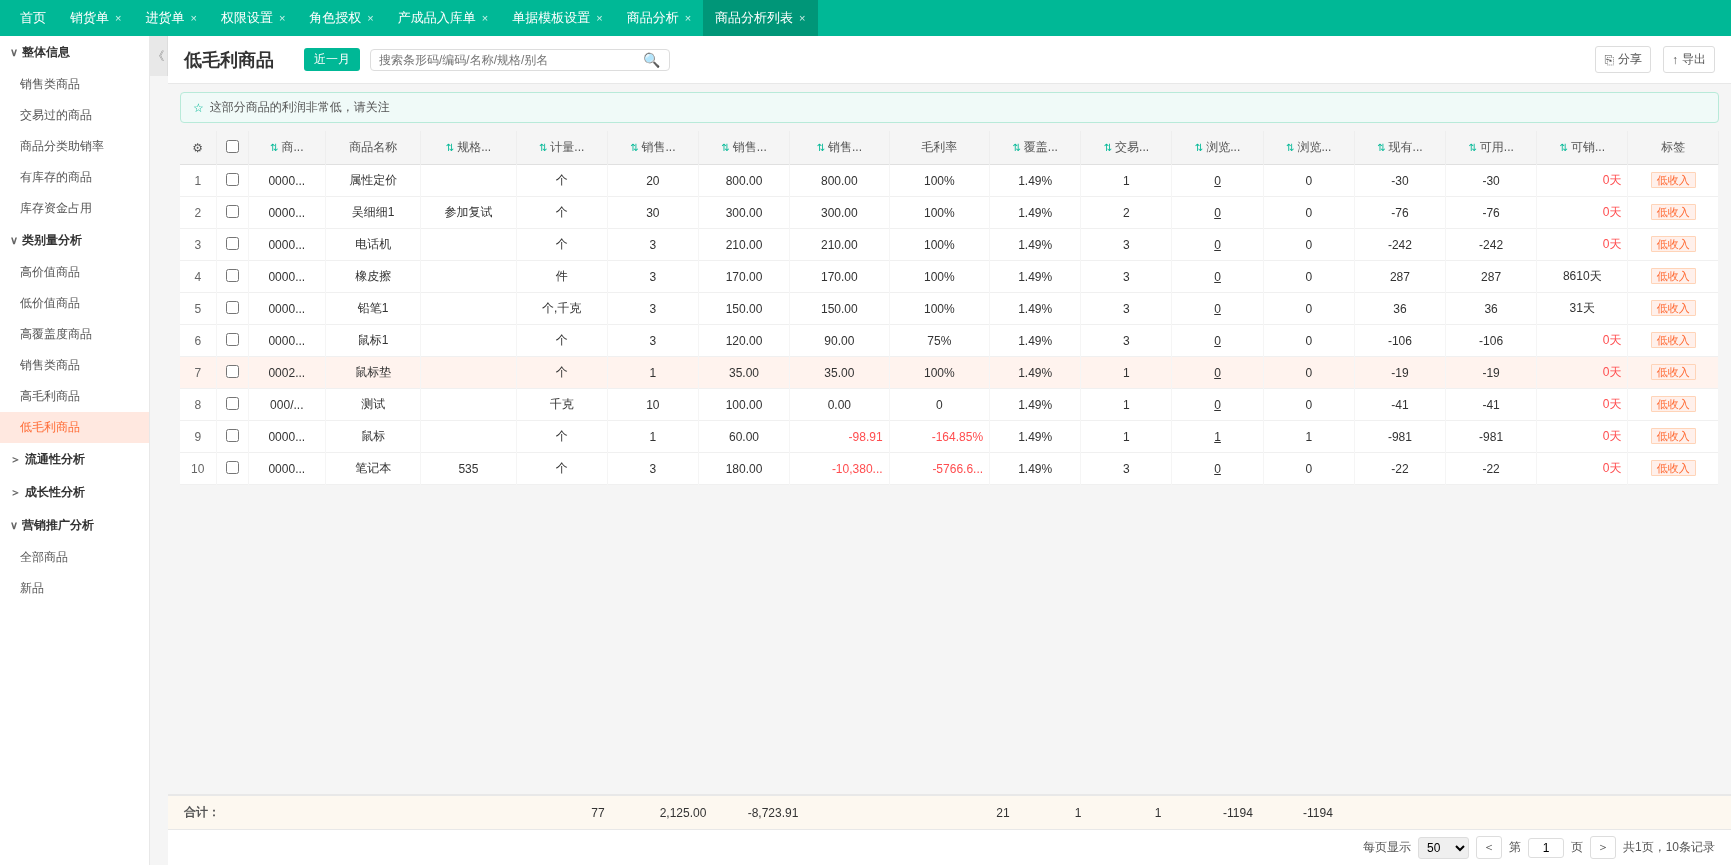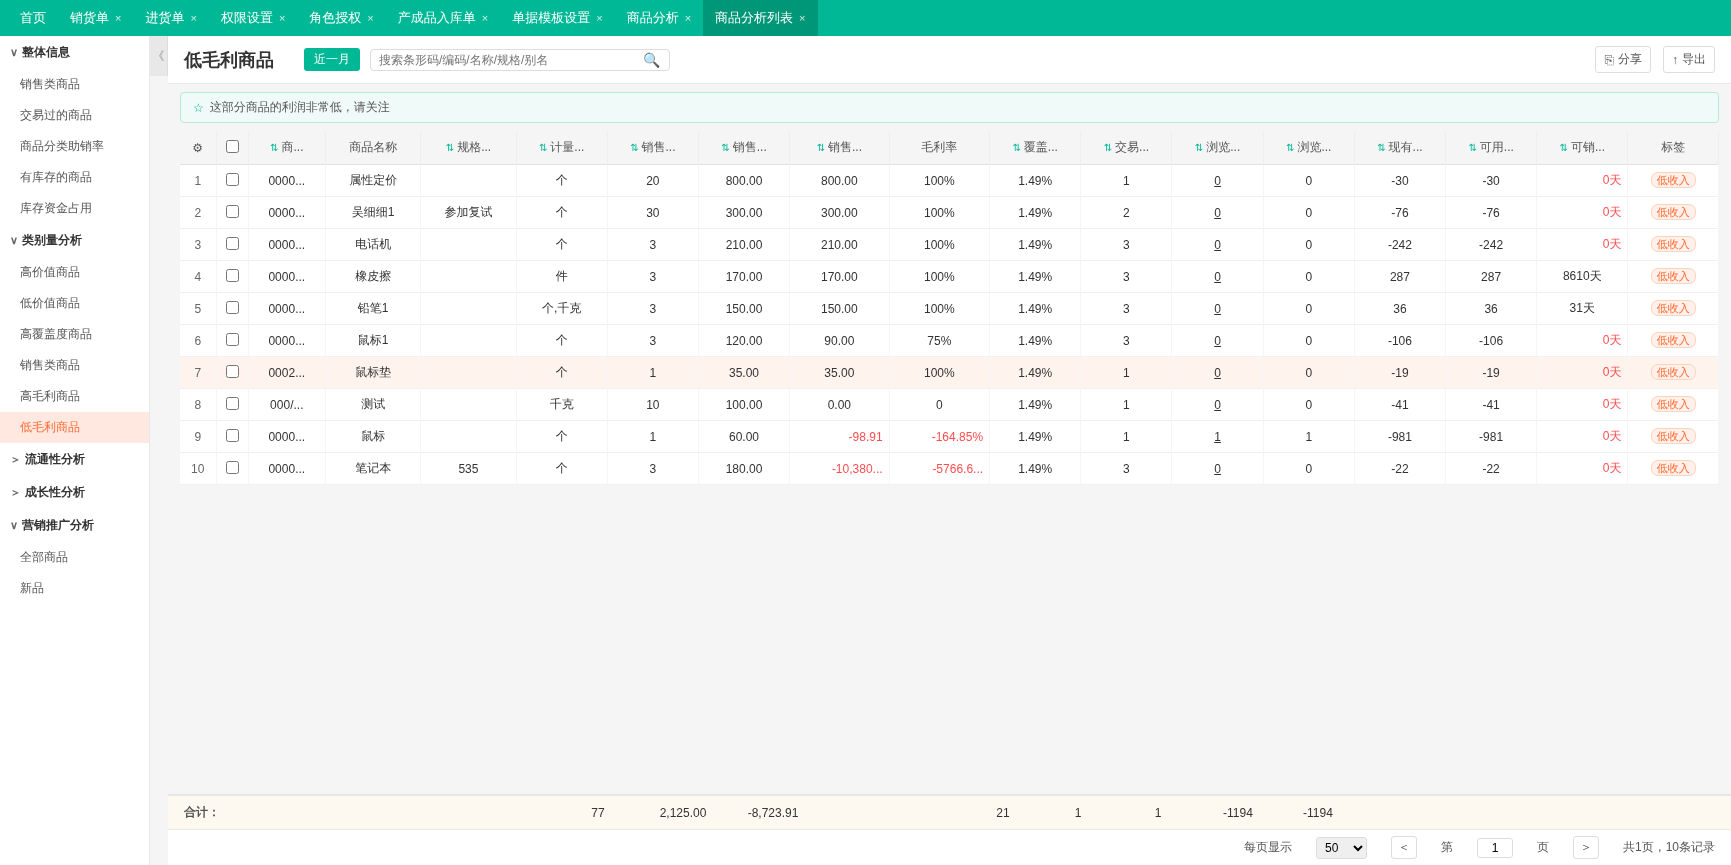--- a/index.html
+++ b/index.html
@@ -173,21 +173,21 @@
       text-align: center;
       color: #333;
       border-right: 1px solid #f5f5f5;
       white-space: nowrap;
     }
     .red-text { color: #ff4d4f; text-align: right; }
     .orange-tag {
       background: #fff0eb;
       color: #ff6b35;
       border: 1px solid #ffd4b8;
-      border-radius: 7px;
+      border-radius: 1px;
       padding: 1px 5px;
       font-size: 11px;
     }
     .underline-link { text-decoration: underline; color: #333; }
     .seq-col { color: #666; }
     input[type="checkbox"] { cursor: pointer; }
 
     
     .table-footer {
       background: #fdf8f0;
@@ -204,21 +204,21 @@
     }
 
     
     .pagination-bar {
       display: flex;
       align-items: center;
       justify-content: flex-end;
       padding: 6px 16px;
       background: #fff;
       border-top: 1px solid #e8e8e8;
-      gap: 24px;
+      gap: 7px;
       font-size: 12px;
       color: #555;
     }
     .page-size-select {
       border: 1px solid #ddd;
       border-radius: 3px;
       padding: 2px 4px;
       font-size: 12px;
     }
     .page-btn {

